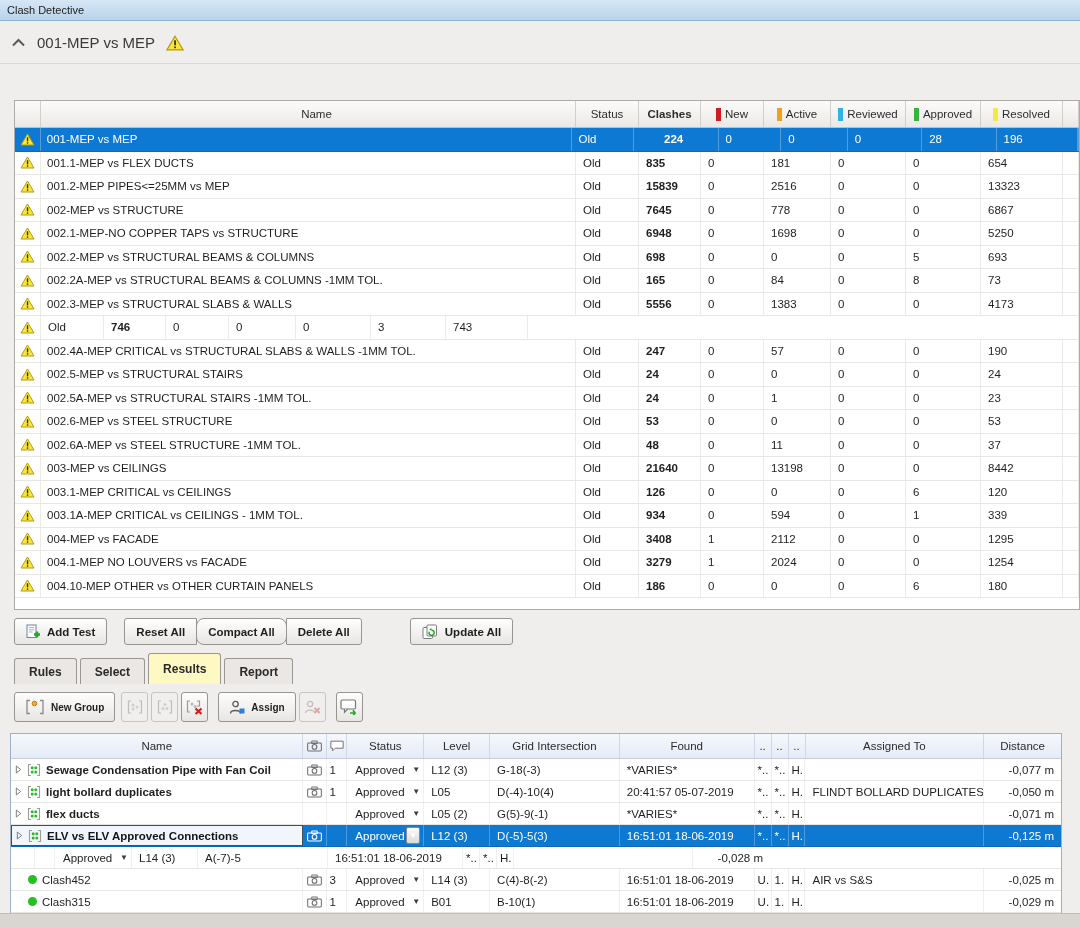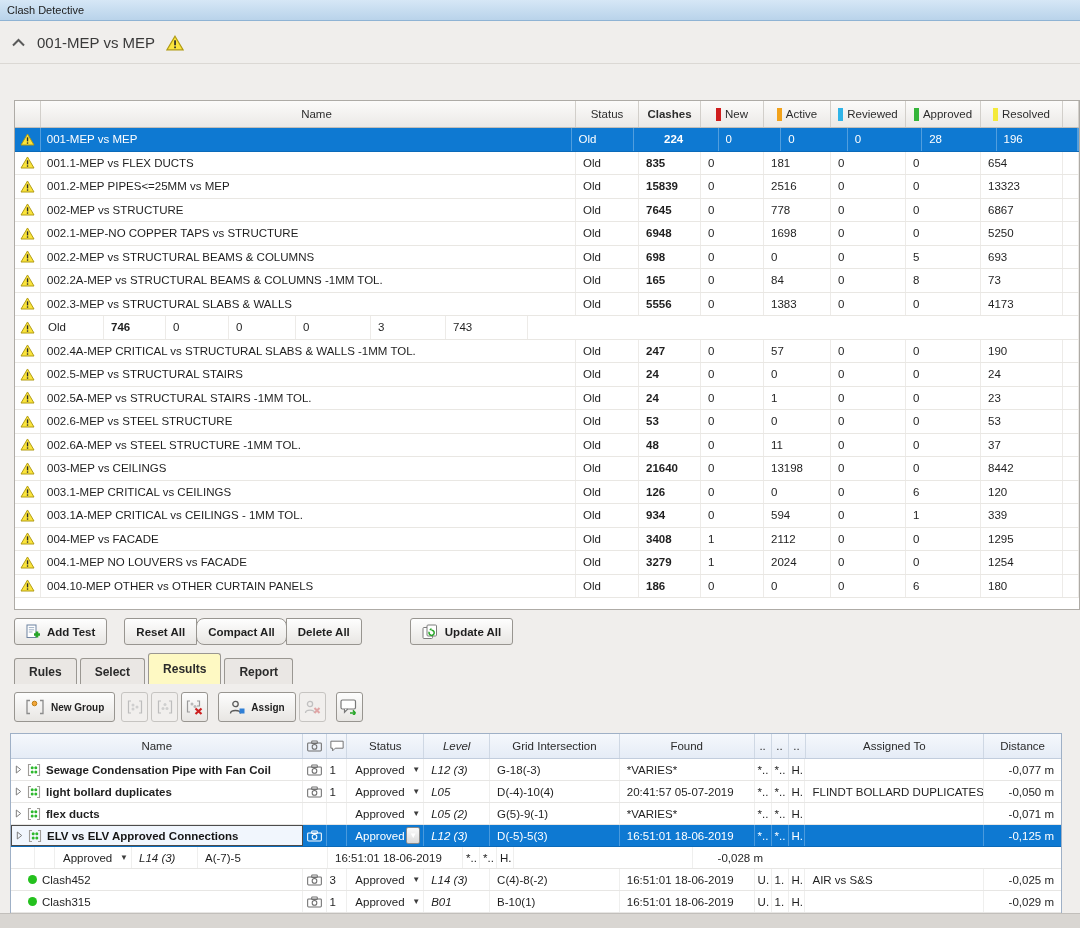--- a/index.html
+++ b/index.html
@@ -73,21 +73,21 @@
   .sp6{margin-right:6px;} .sp3{margin-right:3px;} .sp10{margin-right:10px;}
 
   
   .results { position:absolute; left:10px; top:733px; width:1052px; background:#fff;
     border:1px solid #9fb0c6; }
   .rhead { display:flex; height:25px; background:linear-gradient(#f5f8fc,#e5ecf6);
     border-bottom:1px solid #c2cddd; font-size:11.5px; color:#2b2b2b; }
   .rhead .hc { display:flex; align-items:center; justify-content:center; gap:2px;
     border-right:1px solid #cfd8e4; height:100%; }
   .w-name{width:293px;} .w-cam{width:24px;} .w-cmt{width:20px;} .w-status{width:77px;}
-  .w-level{width:66px;font-style:italic;} .w-grid{width:130px;} .w-found{width:135px;} .w-c{width:17px;}
+  .w-level{width:66px;} .w-grid{width:130px;} .w-found{width:135px;} .w-c{width:17px;}
   .w-asg{width:179px;} .w-dist{width:77px; border-right:none !important;text-align:center;}
 
   .rrow { display:flex; height:22px; border-bottom:1px solid #e7e6e4; font-size:11.5px; background:#fff; }
   .rrow .cell { display:flex; align-items:center; border-right:1px solid #efefee; height:100%; overflow:hidden; white-space:nowrap; }
   .rrow .w-name { padding-left:4px; gap:5px; }
   .rrow .w-cam { justify-content:center; }
   .rrow .w-cmt { padding-left:2px; }
   .rrow .w-level, .rrow .w-grid, .rrow .w-found, .rrow .w-asg { padding-left:7px; }
   .rrow .w-c { padding-left:3px; }
   .rrow .w-dist { justify-content:flex-end; padding-right:7px; }

